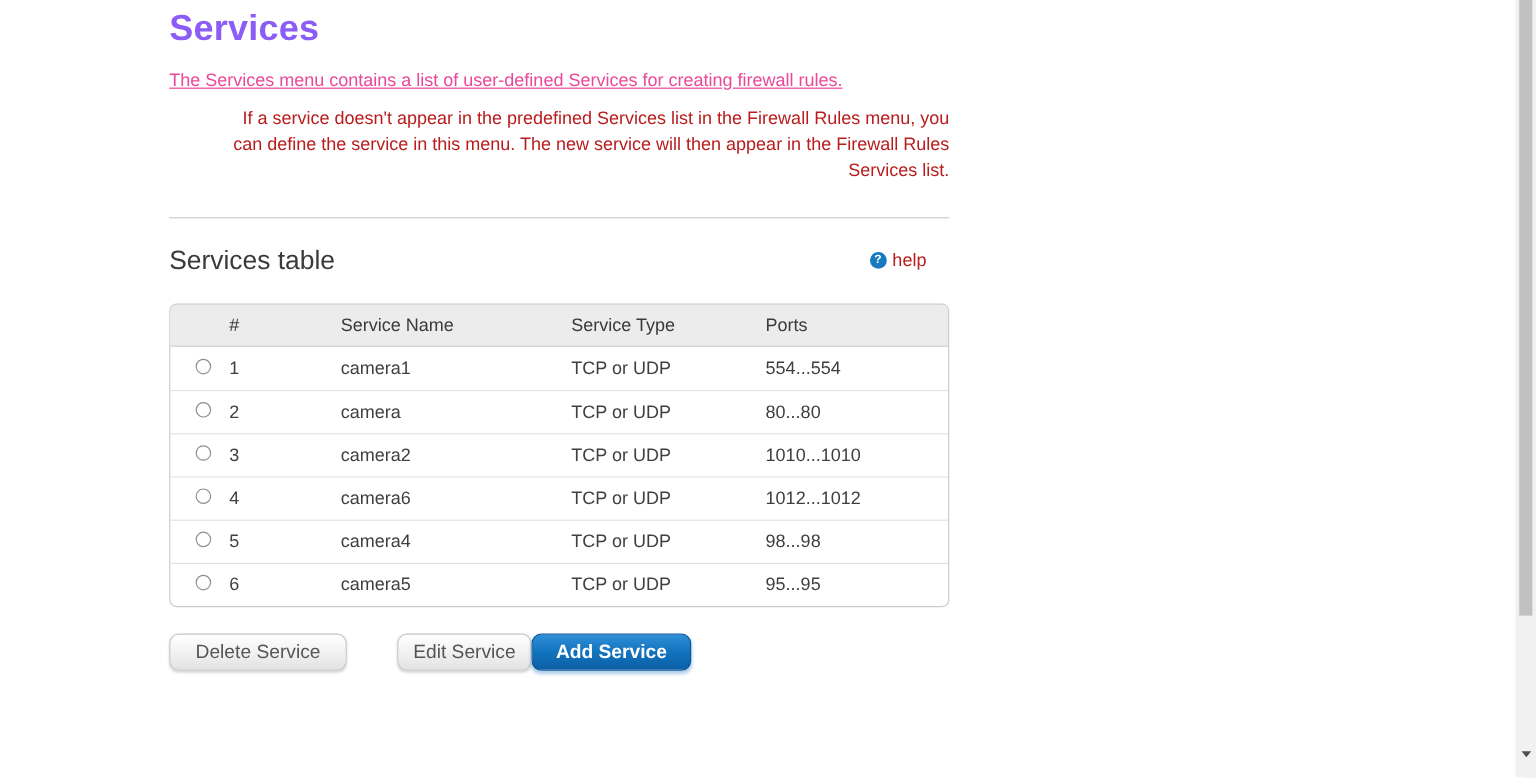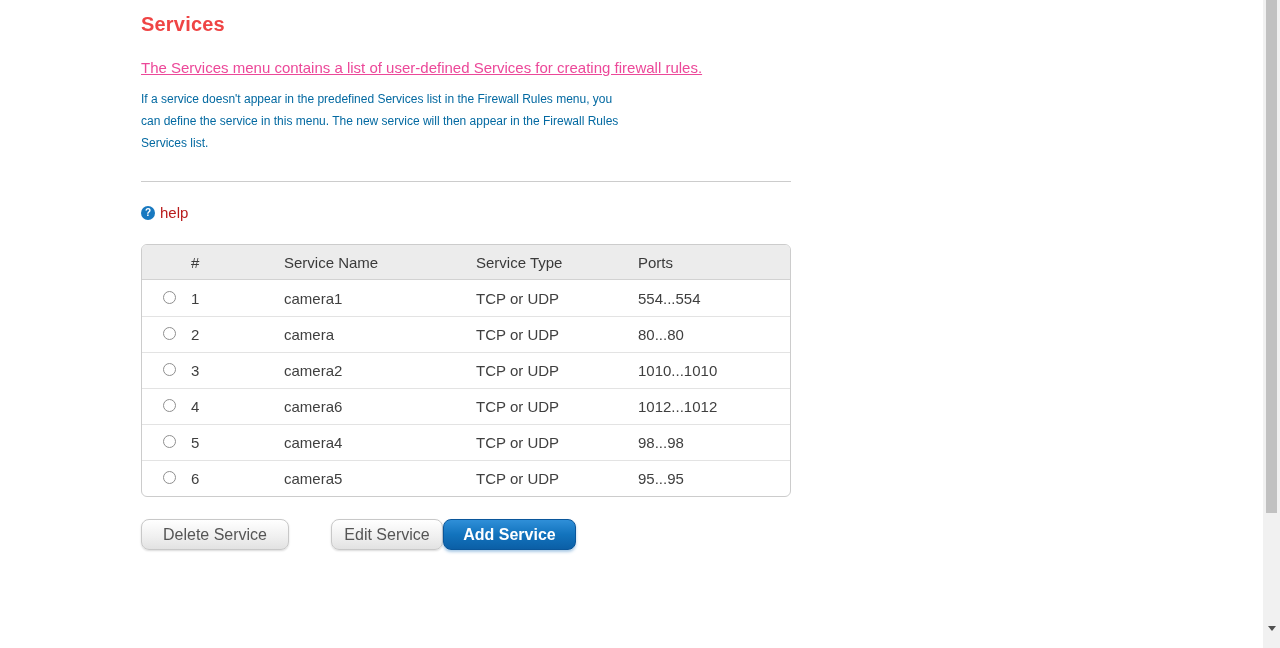--- a/index.html
+++ b/index.html
@@ -9,38 +9,39 @@
     font-family: "Liberation Sans", sans-serif;
     overflow: hidden;
     position: relative;
   }
   .content {
     margin-left: 141px;
     width: 650px;
     padding-top: 6px;
   }
   .page-title {
-    font-size: 20px;
+    font-size: 30px;
     line-height: 36px;
     font-weight: 700;
-    color: #ef4444;
+    color: #8b5cf6;
     letter-spacing: 0.2px;
   }
   .intro {
     margin-top: 16px;
     font-size: 15px;
     line-height: 20px;
     color: #ec4899;
     text-decoration: underline;
   }
   .description {
     margin-top: 10px;
-    font-size: 12px;
+    font-size: 15px;
     line-height: 22px;
-    color: #0369a1;
+    color: #b91c1c;
+    text-align: right;
   }
   .divider {
     margin-top: 27px;
     border: none;
     border-top: 1px solid #cccccc;
     height: 0;
   }
   .section-head {
     margin-top: 22px;
     width: 650px;
@@ -181,20 +182,21 @@
 
   <div class="description">
     <div>If a service doesn't appear in the predefined Services list in the Firewall Rules menu, you</div>
     <div>can define the service in this menu. The new service will then appear in the Firewall Rules</div>
     <div>Services list.</div>
   </div>
 
   <hr class="divider">
 
   <div class="section-head">
+    <div class="section-title">Services table</div>
     <a class="help-link">
       <span class="help-icon">?</span>
       <span class="help-text">help</span>
     </a>
   </div>
 
   <div class="tbl">
 
     <div class="tr head">
       <div></div>

